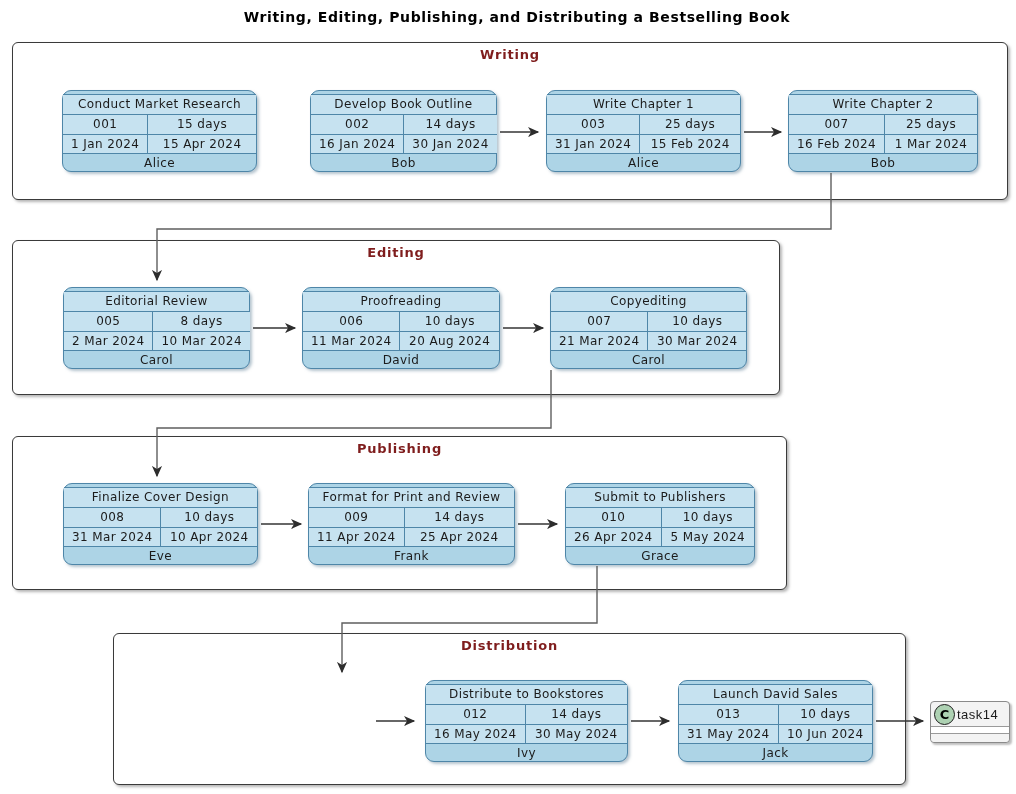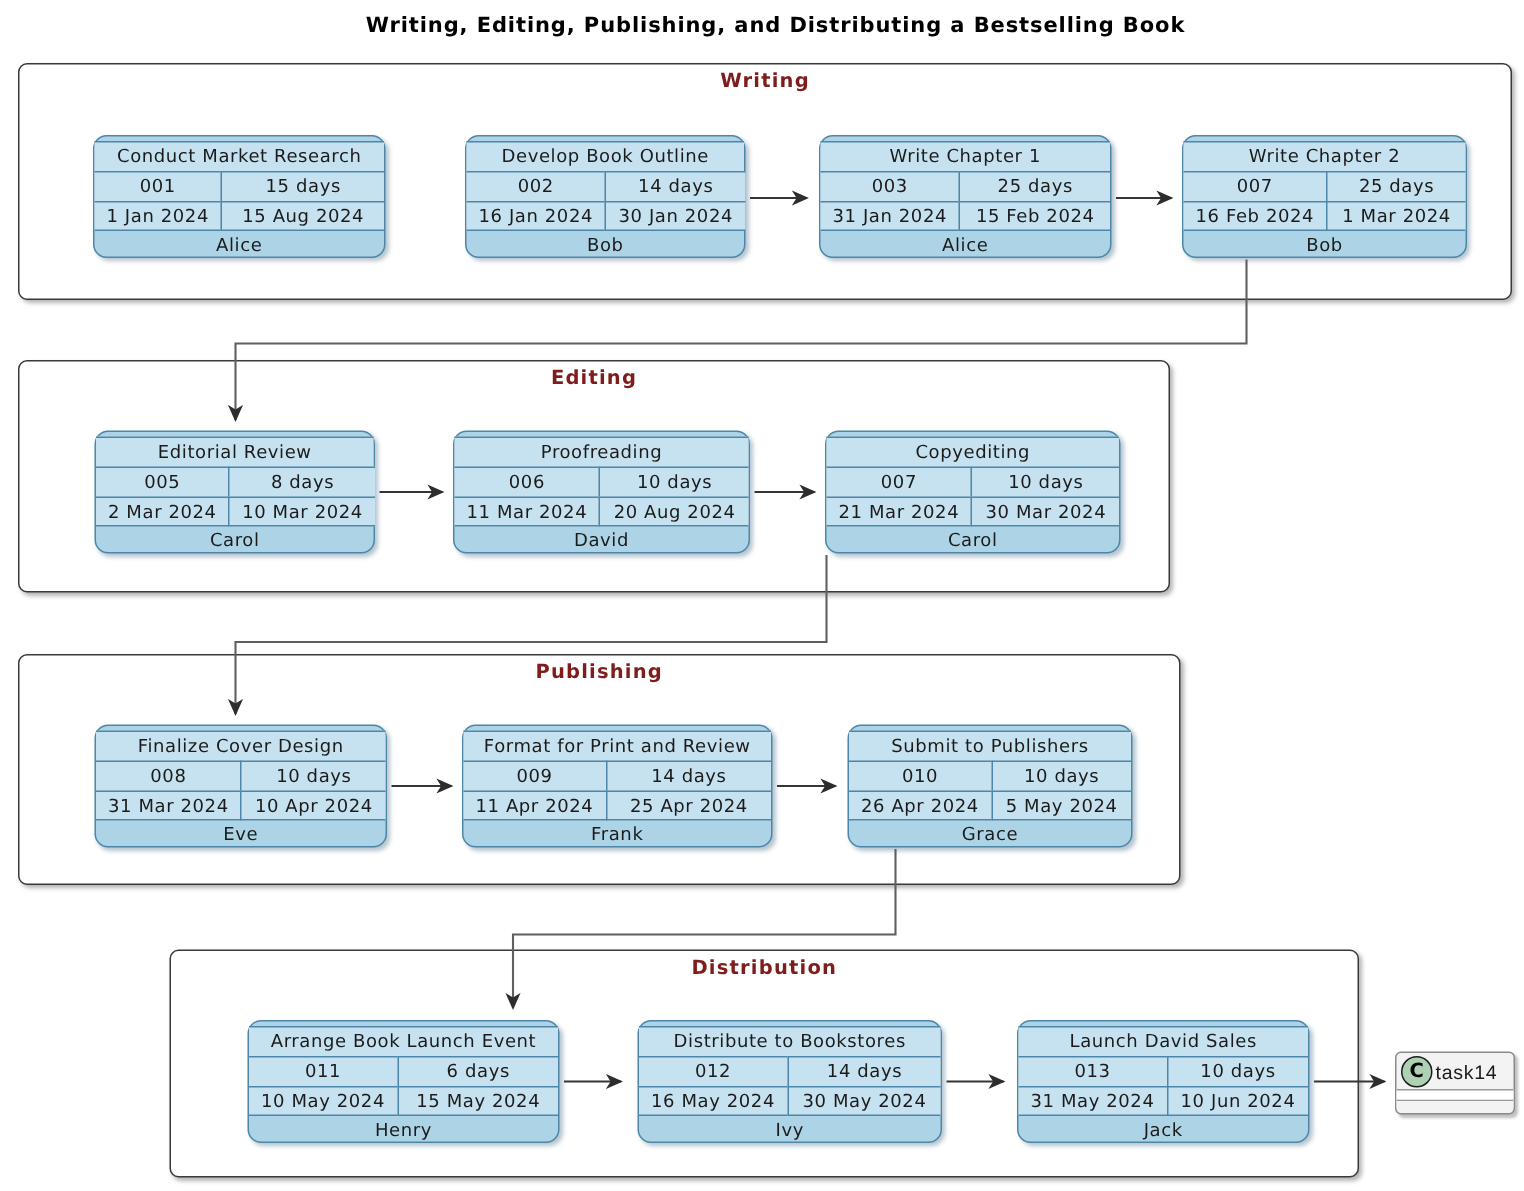--- a/index.html
+++ b/index.html
@@ -78,21 +78,21 @@
   <div class="section" style="left:113px;top:633px;width:793px;height:152px">
     <div class="section-label">Distribution</div>
   </div>
 
   <div class="task-card" style="left:62px;top:90px;width:195px">
     <div class="tc-name">Conduct Market Research</div>
     <div class="tc-grid">
       <div class="tc-cell">001</div>
       <div class="tc-cell c2">15 days</div>
       <div class="tc-cell r2">1 Jan 2024</div>
-      <div class="tc-cell c2 r2">15 Aug 2024</div>
+      <div class="tc-cell c2 r2">15 Apr 2024</div>
     </div>
     <div class="tc-assignee">Alice</div>
   </div>
 
   <div class="task-card" style="left:310px;top:90px;width:187px">
     <div class="tc-name">Develop Book Outline</div>
     <div class="tc-grid">
       <div class="tc-cell">002</div>
       <div class="tc-cell c2">14 days</div>
       <div class="tc-cell r2">16 Jan 2024</div>
@@ -182,30 +182,20 @@
     <div class="tc-name">Submit to Publishers</div>
     <div class="tc-grid">
       <div class="tc-cell">010</div>
       <div class="tc-cell c2">10 days</div>
       <div class="tc-cell r2">26 Apr 2024</div>
       <div class="tc-cell c2 r2">5 May 2024</div>
     </div>
     <div class="tc-assignee">Grace</div>
   </div>
 
-  <div class="task-card" style="left:165px;top:680px;width:208px">
-    <div class="tc-name">Arrange Book Launch Event</div>
-    <div class="tc-grid">
-      <div class="tc-cell">011</div>
-      <div class="tc-cell c2">6 days</div>
-      <div class="tc-cell r2">10 May 2024</div>
-      <div class="tc-cell c2 r2">15 May 2024</div>
-    </div>
-    <div class="tc-assignee">Henry</div>
-  </div>
 
   <div class="task-card" style="left:425px;top:680px;width:203px">
     <div class="tc-name">Distribute to Bookstores</div>
     <div class="tc-grid">
       <div class="tc-cell">012</div>
       <div class="tc-cell c2">14 days</div>
       <div class="tc-cell r2">16 May 2024</div>
       <div class="tc-cell c2 r2">30 May 2024</div>
     </div>
     <div class="tc-assignee">Ivy</div>

